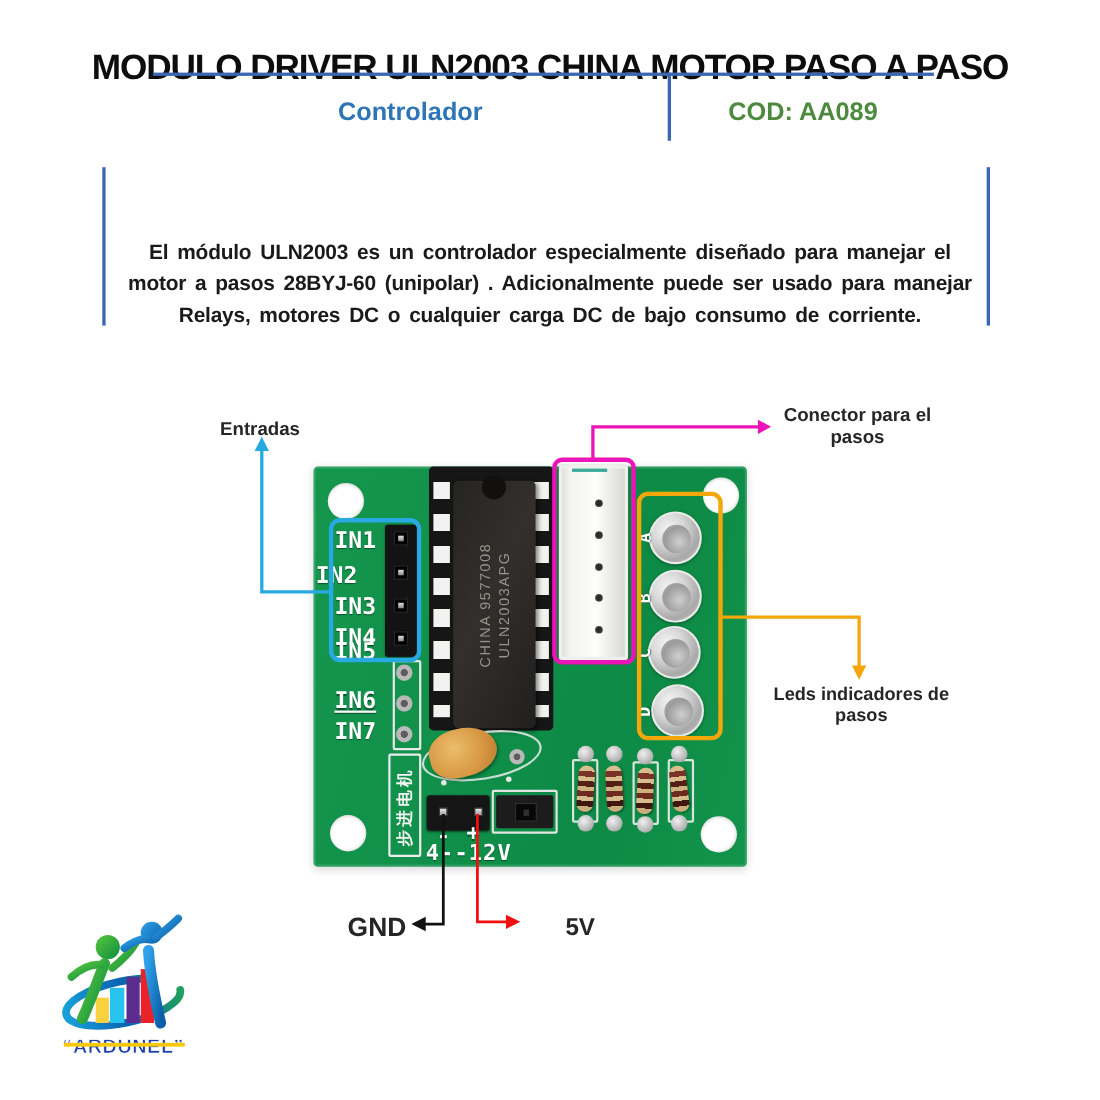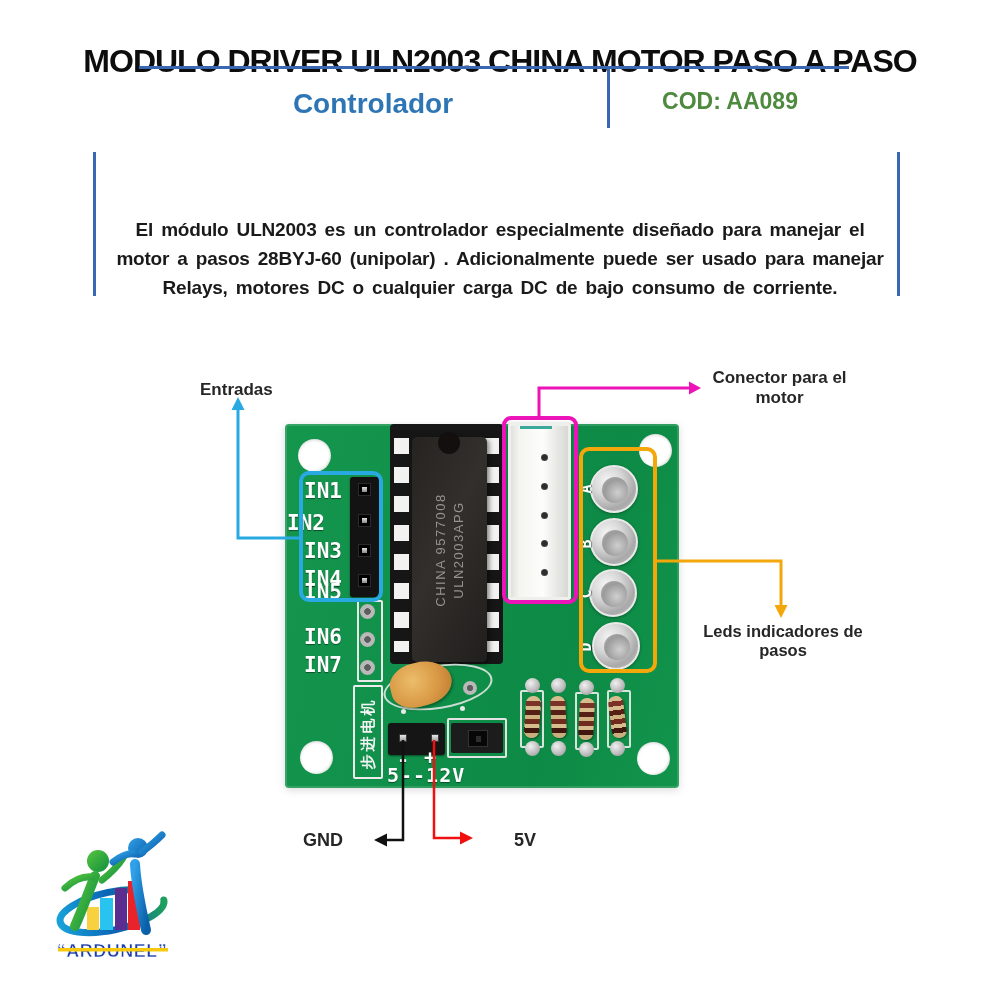--- a/index.html
+++ b/index.html
@@ -5,21 +5,21 @@
   html,body{margin:0;padding:0;}
   body{width:1000px;height:1000px;position:relative;background:#ffffff;
        font-family:"Liberation Sans",sans-serif;overflow:hidden;}
   .abs{position:absolute;box-sizing:border-box;}
 
   
   .title{left:0;top:22px;width:1000px;text-align:center;font-size:32px;font-weight:700;
          letter-spacing:-1px;color:#0d0d0d;}
   .hrule{left:139px;top:66px;width:710px;height:3px;background:#3a67b1;}
   .vrule1{left:607px;top:66px;width:3px;height:62px;background:#3a67b1;}
-  .cat{left:139px;top:88px;width:468px;text-align:center;font-size:28px;font-weight:700;color:#2e75b6;}
+  .cat{left:139px;top:88px;width:468px;text-align:center;font-size:23px;font-weight:700;color:#2e75b6;}
   .cod{left:610px;top:88px;width:240px;text-align:center;font-size:23px;font-weight:700;color:#4d8a3e;}
 
   
   .descbox{left:93px;top:152px;width:807px;height:144px;
            border-left:3px solid #3a67b1;border-right:3px solid #3a67b1;}
   .desc{left:110px;top:196px;width:780px;text-align:center;font-size:19px;font-weight:700;
         color:#1a1a1a;line-height:29px;word-spacing:3px;letter-spacing:-0.2px;}
 
   
   .board{left:285px;top:424px;width:394px;height:364px;border-radius:4px;z-index:10;
@@ -87,22 +87,22 @@
   
   .callout{border-radius:10px;z-index:40;}
   .box-cyan{left:299px;top:471px;width:84px;height:131px;border:4px solid #29a9e2;}
   .box-magenta{left:502px;top:416px;width:76px;height:188px;border:4px solid #ec13b8;border-radius:9px;}
   .box-yellow{left:579px;top:447px;width:78px;height:226px;border:4px solid #f3a70b;}
 
   .lbl{color:#262626;font-weight:700;z-index:45;text-align:center;}
   .lbl-entradas{left:200px;top:380px;font-size:17px;}
   .lbl-conector{left:692px;top:368px;width:175px;text-align:center;font-size:17px;line-height:20px;}
   .lbl-leds{left:688px;top:622px;width:190px;text-align:center;font-size:16.5px;line-height:19px;}
-  .lbl-gnd{left:303px;top:830px;font-size:18px;}
-  .lbl-5v{left:514px;top:830px;font-size:18px;}
+  .lbl-gnd{left:316px;top:830px;font-size:24px;}
+  .lbl-5v{left:514px;top:830px;font-size:22px;}
 
   svg.overlay{left:0;top:0;z-index:50;pointer-events:none;}
   svg.logo{left:50px;top:826px;z-index:20;}
 </style>
 </head>
 <body>
 
 <h1 class="abs title">MODULO DRIVER ULN2003 CHINA MOTOR PASO A PASO</h1>
 <div class="abs hrule"></div>
 <div class="abs vrule1"></div>
@@ -116,21 +116,21 @@
   <div class="abs hole" style="left:13px;top:15px;"></div>
   <div class="abs hole" style="left:354px;top:10px;"></div>
   <div class="abs hole" style="left:15px;top:317px;"></div>
   <div class="abs hole" style="left:352px;top:318px;"></div>
 
   <div class="abs silk inlbl" style="left:19px;top:59px;">IN1</div>
   <div class="abs silk inlbl" style="left:2px;top:91px;">IN2</div>
   <div class="abs silk inlbl" style="left:19px;top:119px;">IN3</div>
   <div class="abs silk inlbl" style="left:19px;top:147px;">IN4</div>
   <div class="abs silk inlbl" style="left:19px;top:160px;">IN5</div>
-  <div class="abs silk inlbl" style="left:19px;top:205px;">IN6</div>
+  <div class="abs silk inlbl" style="left:19px;top:205px;text-decoration:underline;">IN6</div>
   <div class="abs silk inlbl" style="left:19px;top:233px;">IN7</div>
 
   <div class="abs pinhdr">
     <div class="abs hpin" style="left:8px;top:6px;"></div>
     <div class="abs hpin" style="left:8px;top:37px;"></div>
     <div class="abs hpin" style="left:8px;top:67px;"></div>
     <div class="abs hpin" style="left:8px;top:97px;"></div>
   </div>
 
   <div class="abs padrect"></div>
@@ -177,21 +177,21 @@
     <div class="abs ppin" style="left:11px;top:11px;"></div>
     <div class="abs ppin" style="left:43px;top:11px;"></div>
   </div>
   <div class="abs jmpout">
     <div class="abs jmp">
       <div class="abs jcap"></div>
     </div>
   </div>
   <div class="abs silk pm" style="left:112px;top:328px;">-</div>
   <div class="abs silk pm" style="left:139px;top:326px;">+</div>
-  <div class="abs silk v512">5--12V</div>
+  <div class="abs silk v512">4--12V</div>
 
   <div class="abs resout" style="left:235px;top:266px;"></div>
   <div class="abs resout" style="left:290px;top:268px;"></div>
   <div class="abs resout" style="left:322px;top:266px;"></div>
   <div class="abs rpad" style="left:240px;top:254px;"></div>
   <div class="abs rpad" style="left:266px;top:254px;"></div>
   <div class="abs rpad" style="left:294px;top:256px;"></div>
   <div class="abs rpad" style="left:325px;top:254px;"></div>
   <div class="abs rbody" style="left:240px;top:272px;transform:rotate(4deg);"></div>
   <div class="abs rbody" style="left:266px;top:272px;transform:rotate(-3deg);"></div>
@@ -201,21 +201,21 @@
   <div class="abs rpad" style="left:266px;top:317px;"></div>
   <div class="abs rpad" style="left:294px;top:318px;"></div>
   <div class="abs rpad" style="left:325px;top:317px;"></div>
 </div>
 
 <div class="abs callout box-cyan"></div>
 <div class="abs callout box-magenta"></div>
 <div class="abs callout box-yellow"></div>
 
 <div class="abs lbl lbl-entradas">Entradas</div>
-<div class="abs lbl lbl-conector">Conector para el motor</div>
+<div class="abs lbl lbl-conector">Conector para el pasos</div>
 <div class="abs lbl lbl-leds">Leds indicadores de pasos</div>
 <div class="abs lbl lbl-gnd">GND</div>
 <div class="abs lbl lbl-5v">5V</div>
 
 <svg class="abs overlay" width="1000" height="1000" viewBox="0 0 1000 1000">
 
   <path d="M238,407 L238,538 L299,538" fill="none" stroke="#29a9e2" stroke-width="3"></path>
   <path d="M231.5,410 L244.5,410 L238,397 Z" fill="#29a9e2"></path>
 
   <path d="M539,417 L539,388 L690,388" fill="none" stroke="#ec13b8" stroke-width="3"></path>

